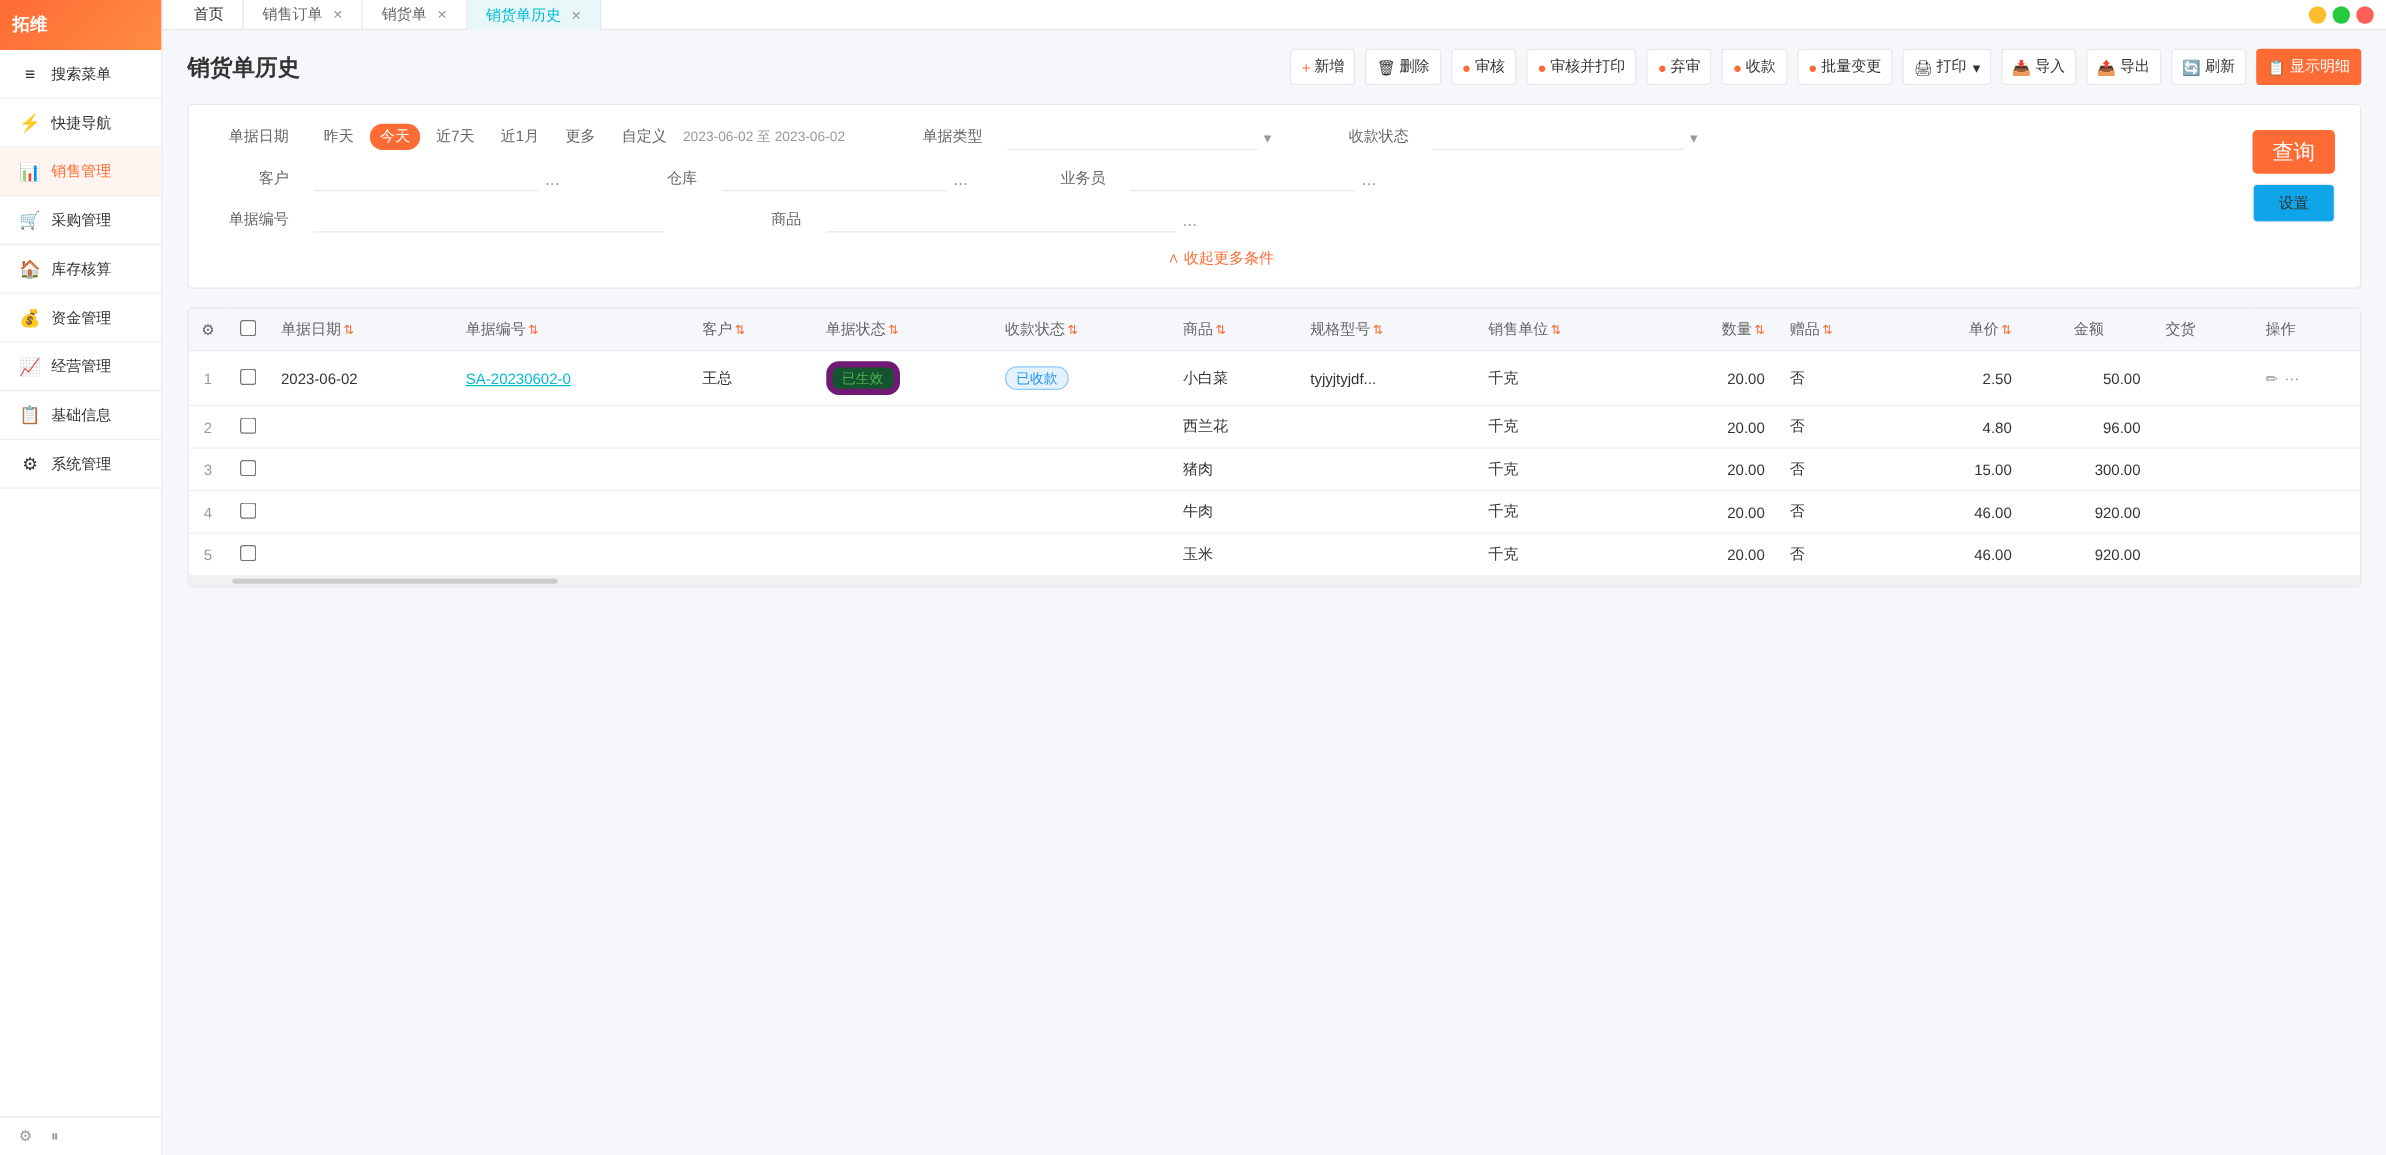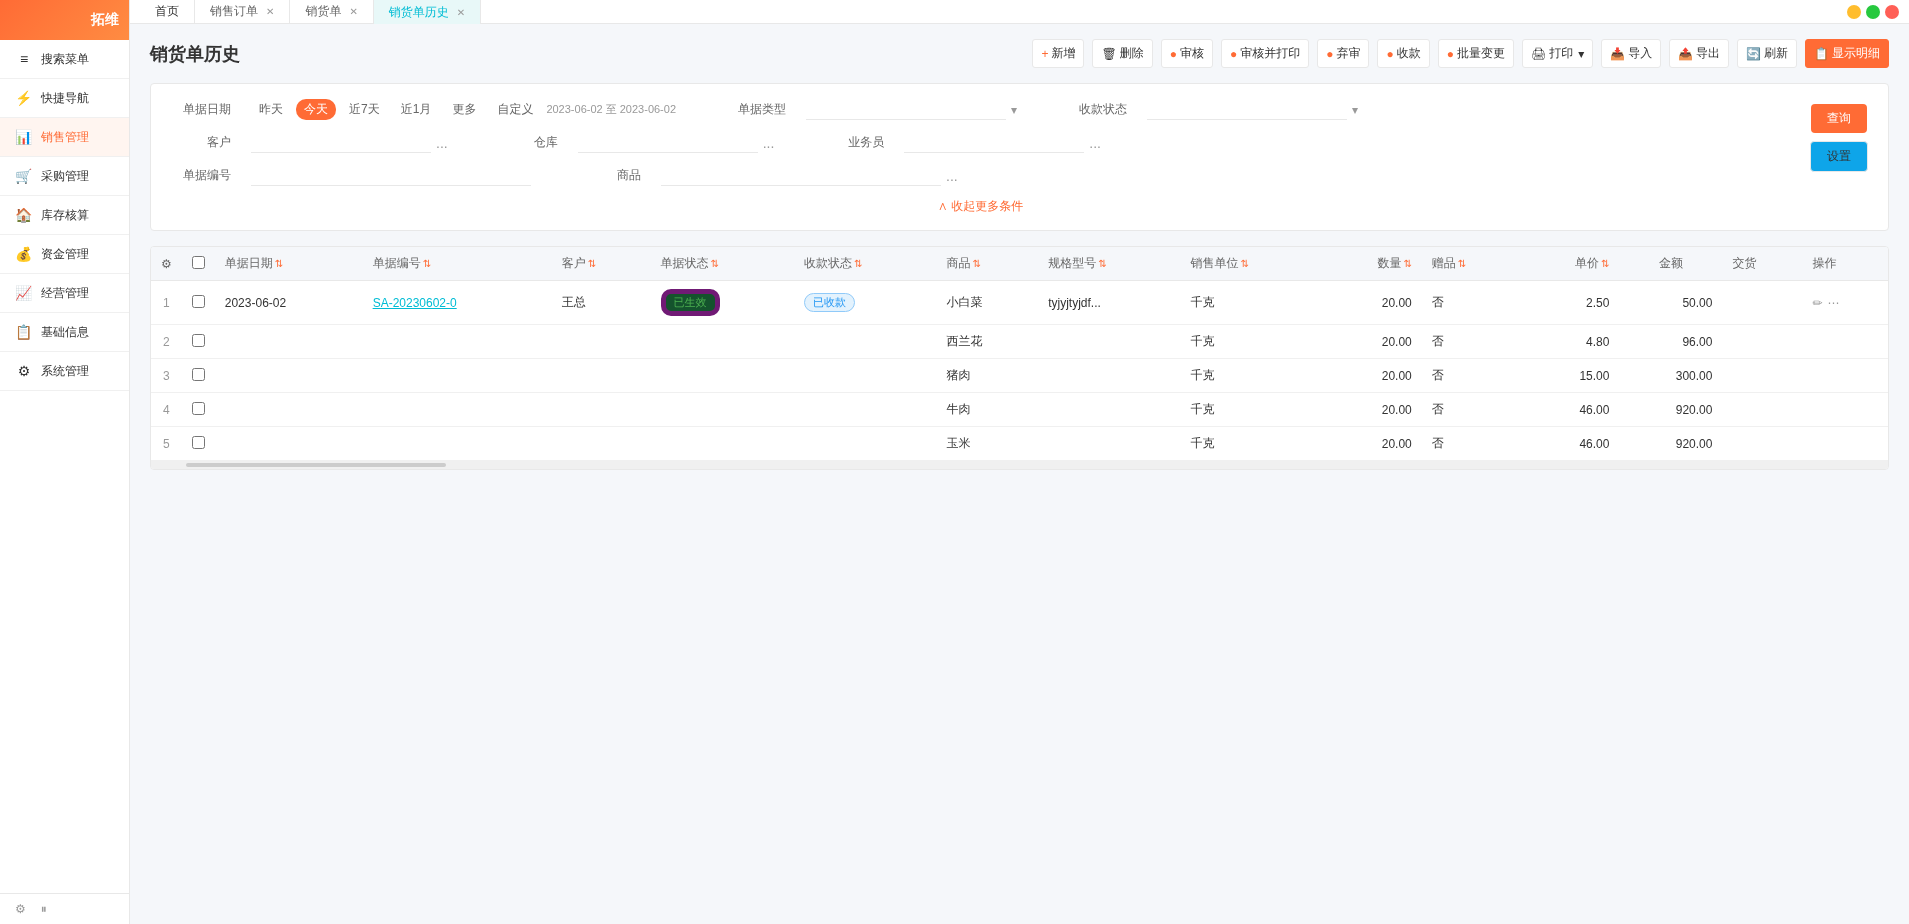--- a/index.html
+++ b/index.html
@@ -1,20 +1,20 @@
 <!DOCTYPE html>
 <html><head>
   <meta charset="utf-8">
   <style>
     * { box-sizing: border-box; margin: 0; padding: 0; }
     body { font-family: 'Microsoft YaHei', Arial, sans-serif; font-size: 12px; background: #f5f5f5; display: flex; height: 924px; overflow: hidden; }
     
     
     .sidebar { width: 130px; background: #fff; border-right: 1px solid #e8e8e8; display: flex; flex-direction: column; height: 100%; flex-shrink: 0; }
-    .sidebar-logo { height: 40px; background: linear-gradient(135deg, #ff6b35, #ff8c42); display: flex; align-items: center; justify-content: flex-end; color: white; font-size: 14px; font-weight: bold; padding: 0 10px; }
+    .sidebar-logo { height: 40px; background: linear-gradient(135deg, #ff6b35, #ff8c42); display: flex; align-items: center; justify-content: flex-start; color: white; font-size: 14px; font-weight: bold; padding: 0 10px; }
     .sidebar-item { display: flex; align-items: center; padding: 10px 15px; cursor: pointer; color: #333; font-size: 12px; border-bottom: 1px solid #f0f0f0; }
     .sidebar-item .icon { width: 18px; height: 18px; margin-right: 8px; display: flex; align-items: center; justify-content: center; font-size: 14px; }
     .sidebar-item.active { color: #ff6b35; background: #fff5f0; }
     .sidebar-bottom { margin-top: auto; border-top: 1px solid #e8e8e8; }
 
     
     .main { flex: 1; display: flex; flex-direction: column; overflow: hidden; }
     
     
     .tab-bar { background: #fff; border-bottom: 1px solid #e8e8e8; display: flex; align-items: center; height: 24px; padding: 0 10px; }
@@ -45,21 +45,21 @@
     .filter-row:last-child { margin-bottom: 0; }
     .filter-label { color: #666; font-size: 12px; white-space: nowrap; min-width: 60px; text-align: right; }
     .filter-input { border: none; border-bottom: 1px solid #e8e8e8; padding: 3px 5px; font-size: 12px; color: #333; min-width: 180px; outline: none; }
     .filter-select { border: none; border-bottom: 1px solid #e8e8e8; padding: 3px 5px; font-size: 12px; color: #333; min-width: 200px; background: white; outline: none; cursor: pointer; }
     .filter-more-btn { color: #ff6b35; cursor: pointer; font-size: 12px; text-align: center; margin-top: 8px; }
     .date-filter { display: flex; align-items: center; gap: 5px; }
     .date-tag { padding: 2px 8px; border-radius: 2px; cursor: pointer; color: #666; font-size: 12px; }
     .date-tag.active { background: #ff6b35; color: white; border-radius: 10px; }
     .date-input-wrap { display: flex; align-items: center; gap: 5px; color: #999; font-size: 11px; }
     .ellipsis-btn { color: #999; cursor: pointer; font-size: 14px; }
-    .query-btn { background: #ff6b35; color: white; border: none; border-radius: 4px; padding: 6px 16px; cursor: pointer; font-size: 12px; }
+    .query-btn { background: #ff6b35; color: white; border: none; border-radius: 4px; padding: 6px 16px; cursor: pointer; font-size: 17px; }
     .set-btn { background: #0ea5e9; color: #333; border: 1px solid #e8e8e8; border-radius: 4px; padding: 6px 16px; cursor: pointer; font-size: 12px; margin-top: 4px; width: 100%; }
     .query-section { display: flex; flex-direction: column; align-items: center; gap: 4px; }
 
     
     .table-wrap { background: white; border-radius: 4px; border: 1px solid #e8e8e8; overflow: hidden; }
     .data-table { width: 100%; border-collapse: collapse; font-size: 12px; }
     .data-table th { background: #f5f7fa; color: #666; padding: 8px 10px; text-align: left; border-bottom: 1px solid #e8e8e8; white-space: nowrap; font-weight: normal; position: relative; }
     .data-table th .sort-icon { color: #ff6b35; font-size: 10px; margin-left: 2px; }
     .data-table td { padding: 8px 10px; border-bottom: 1px solid #f0f0f0; color: #333; }
     .data-table .row-num { color: #999; text-align: center; }

